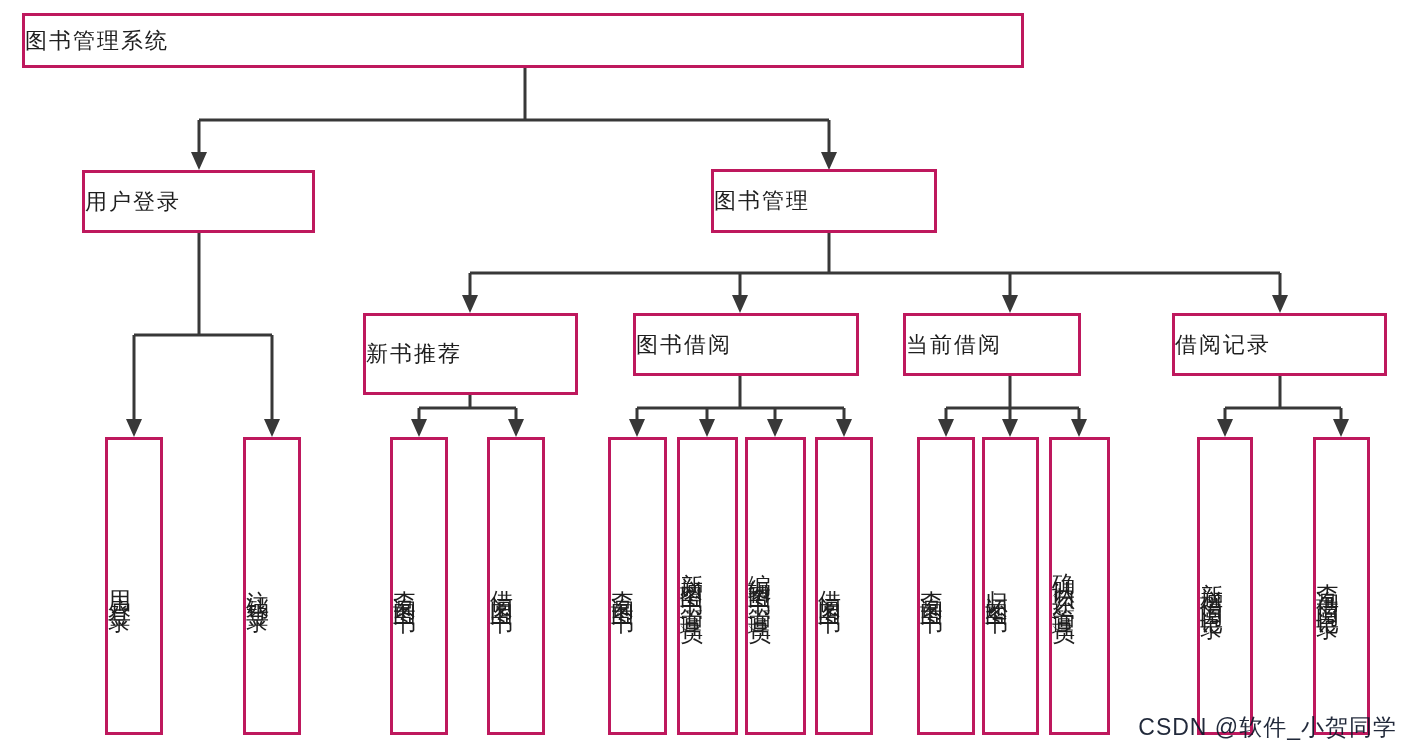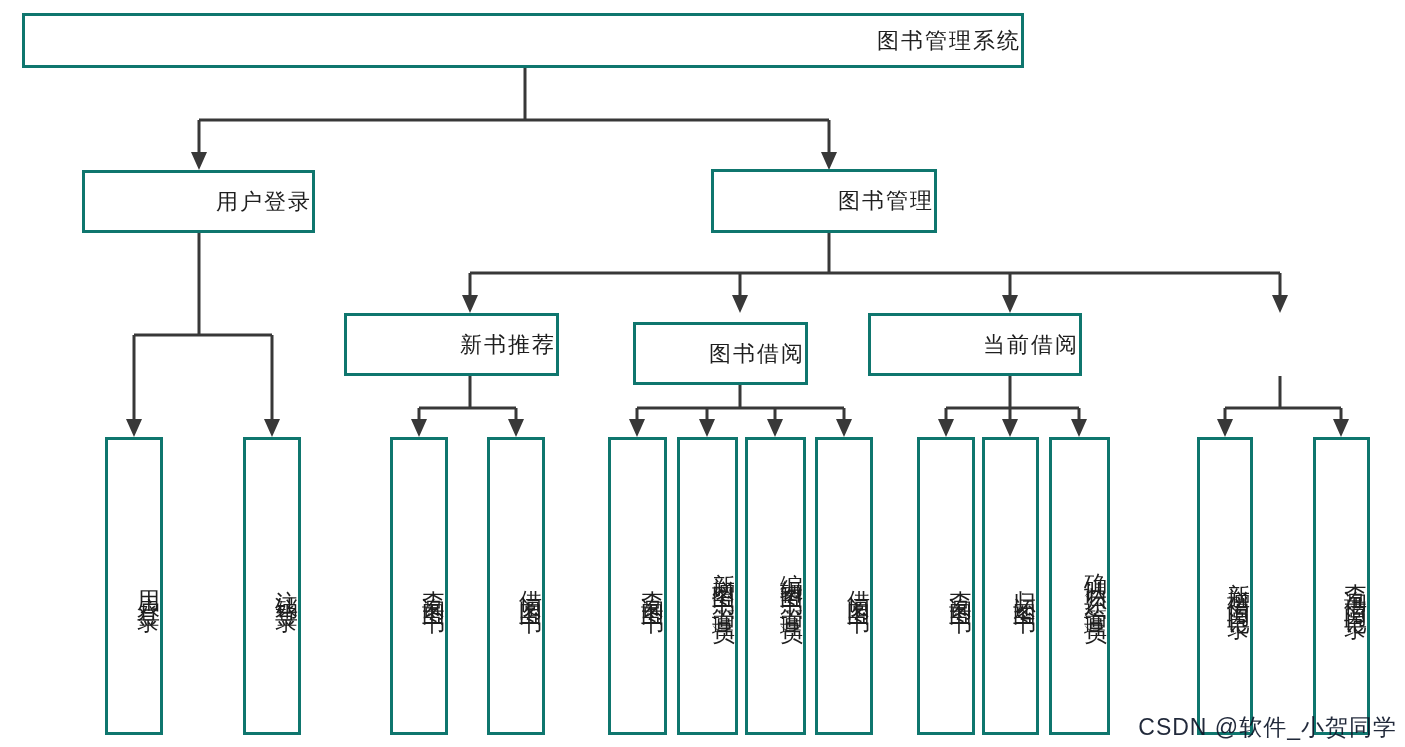--- a/index.html
+++ b/index.html
@@ -2,22 +2,22 @@
 <html><head>
 <meta charset="utf-8">
 <style>
   html,body{margin:0;padding:0;background:#ffffff;}
   .canvas{
     position:relative;width:1405px;height:747px;background:#ffffff;
     font-family:"Liberation Sans",sans-serif;overflow:hidden;
   }
   .connectors{position:absolute;left:0;top:0;z-index:0;}
   .node{
-    position:absolute;background:#ffffff;border:3px solid #0f766e;
-    box-sizing:border-box;display:flex;align-items:center;justify-content:flex-end;
+    position:absolute;background:#ffffff;border:3px solid #be185d;
+    box-sizing:border-box;display:flex;align-items:center;justify-content:flex-start;
     color:#1e1e1e;z-index:1;
   }
   .hbox span{font-size:22px;letter-spacing:2px;white-space:nowrap;}
   .vbox span{
     writing-mode:vertical-rl;text-orientation:mixed;
     font-size:23px;letter-spacing:7px;white-space:nowrap;line-height:1;
   }
   .watermark{
     position:absolute;right:8px;bottom:4px;z-index:5;
     font-size:23px;letter-spacing:1px;color:#0f172a;opacity:.92;
@@ -56,28 +56,31 @@
     <span>图书管理系统</span>
   </div>
 
   <div class="node hbox" style="left:82px;top:170px;width:233px;height:63px">
     <span>用户登录</span>
   </div>
   <div class="node hbox" style="left:711px;top:169px;width:226px;height:64px">
     <span>图书管理</span>
   </div>
 
-  <div class="node hbox" style="left:344px;top:313px;width:215px;height:63px">
+  <div class="node hbox" style="left:363px;top:313px;width:215px;height:82px">
     <span>新书推荐</span>
   </div>
-  <div class="node hbox" style="left:633px;top:322px;width:175px;height:63px">
+  <div class="node hbox" style="left:633px;top:313px;width:226px;height:63px">
     <span>图书借阅</span>
   </div>
-  <div class="node hbox" style="left:868px;top:313px;width:214px;height:63px">
+  <div class="node hbox" style="left:903px;top:313px;width:178px;height:63px">
     <span>当前借阅</span>
+  </div>
+  <div class="node hbox" style="left:1172px;top:313px;width:215px;height:63px">
+    <span>借阅记录</span>
   </div>
 
   <div class="node vbox" style="left:105px;top:437px;width:58px;height:298px">
     <span>用户登录</span>
   </div>
   <div class="node vbox" style="left:243px;top:437px;width:58px;height:298px">
     <span>注销登录</span>
   </div>
 
   <div class="node vbox" style="left:390px;top:437px;width:58px;height:298px">

